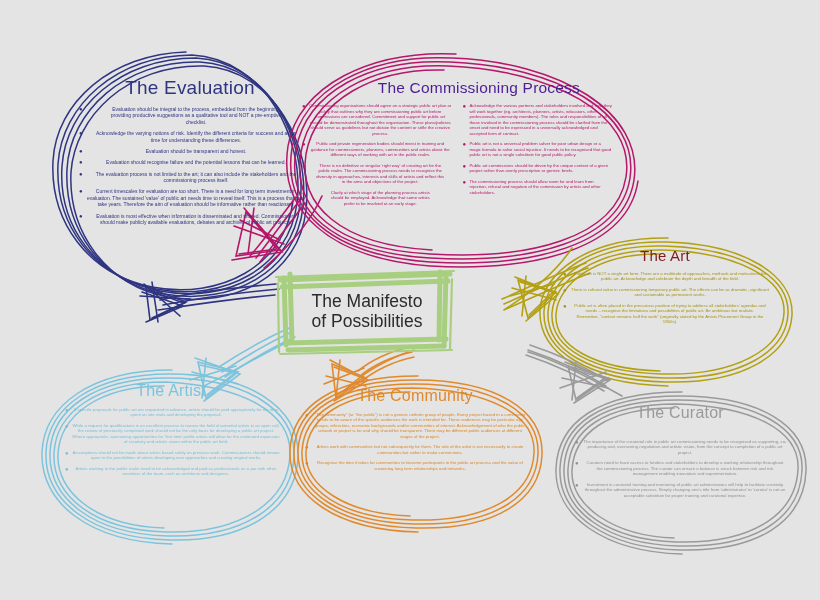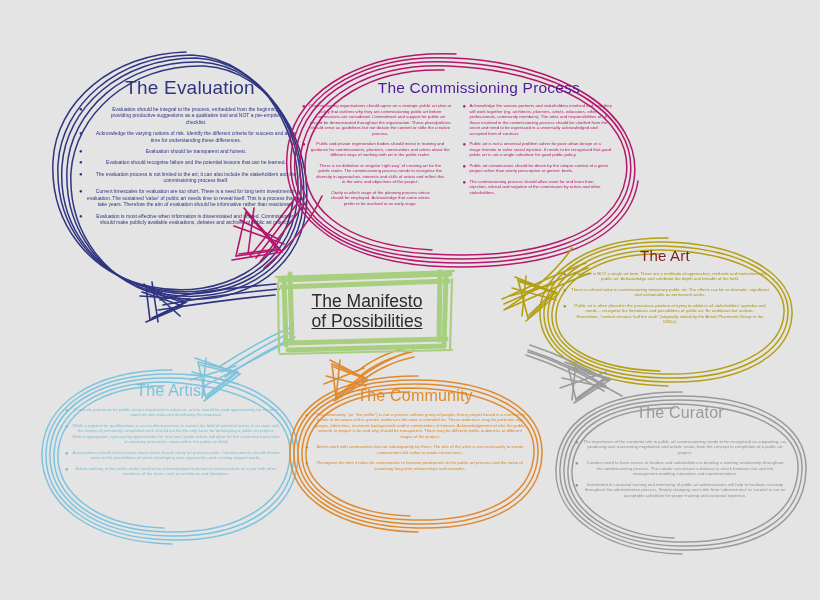--- a/index.html
+++ b/index.html
@@ -182,21 +182,20 @@
     display: flex;
     align-items: center;
     justify-content: center;
   }
   #node-center .center-text {
     color: #2b2b2b;
     font-size: 17.5px;
     line-height: 1.16;
     text-align: left;
     padding-left: 2px;
-    text-decoration: underline;
   }
 </style>
 </head>
 <body>
 
 <div id="canvas">
 
   <svg id="sketch-layer" viewBox="0 0 820 600" width="820" height="600" xmlns="http://www.w3.org/2000/svg">
 
     <g fill="none" stroke="#2f3580" stroke-width="1.5" stroke-linecap="round">

